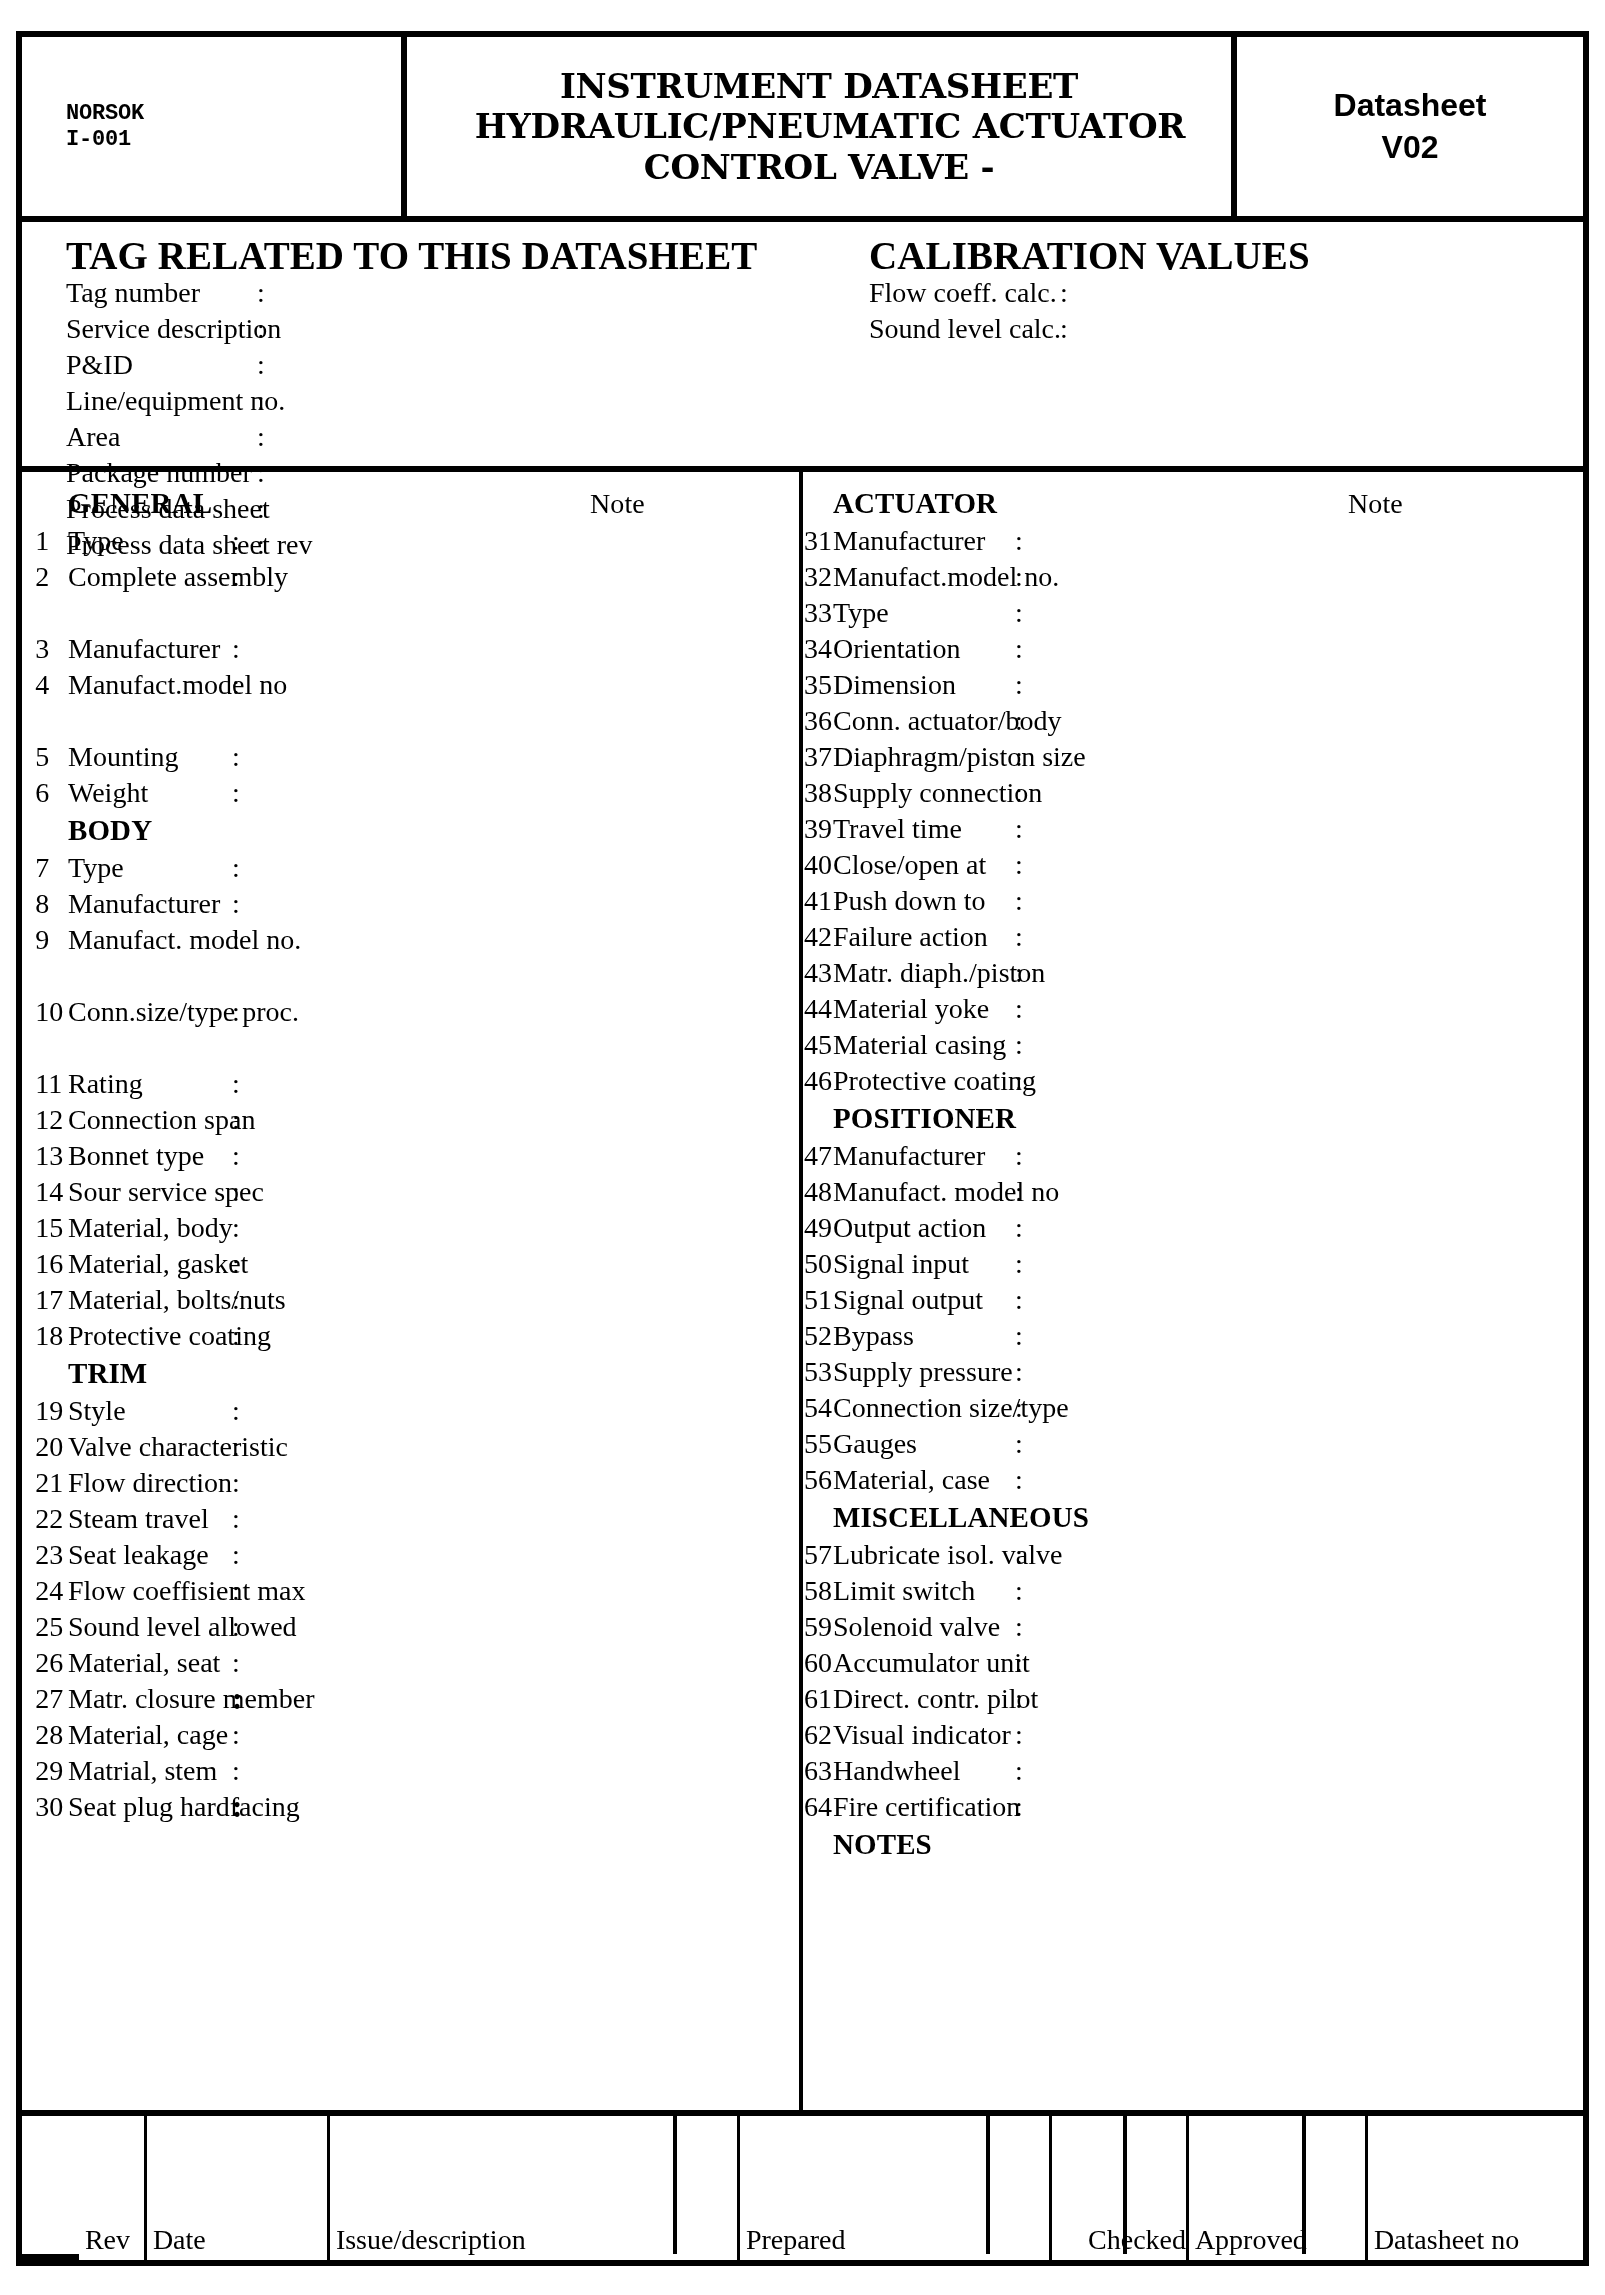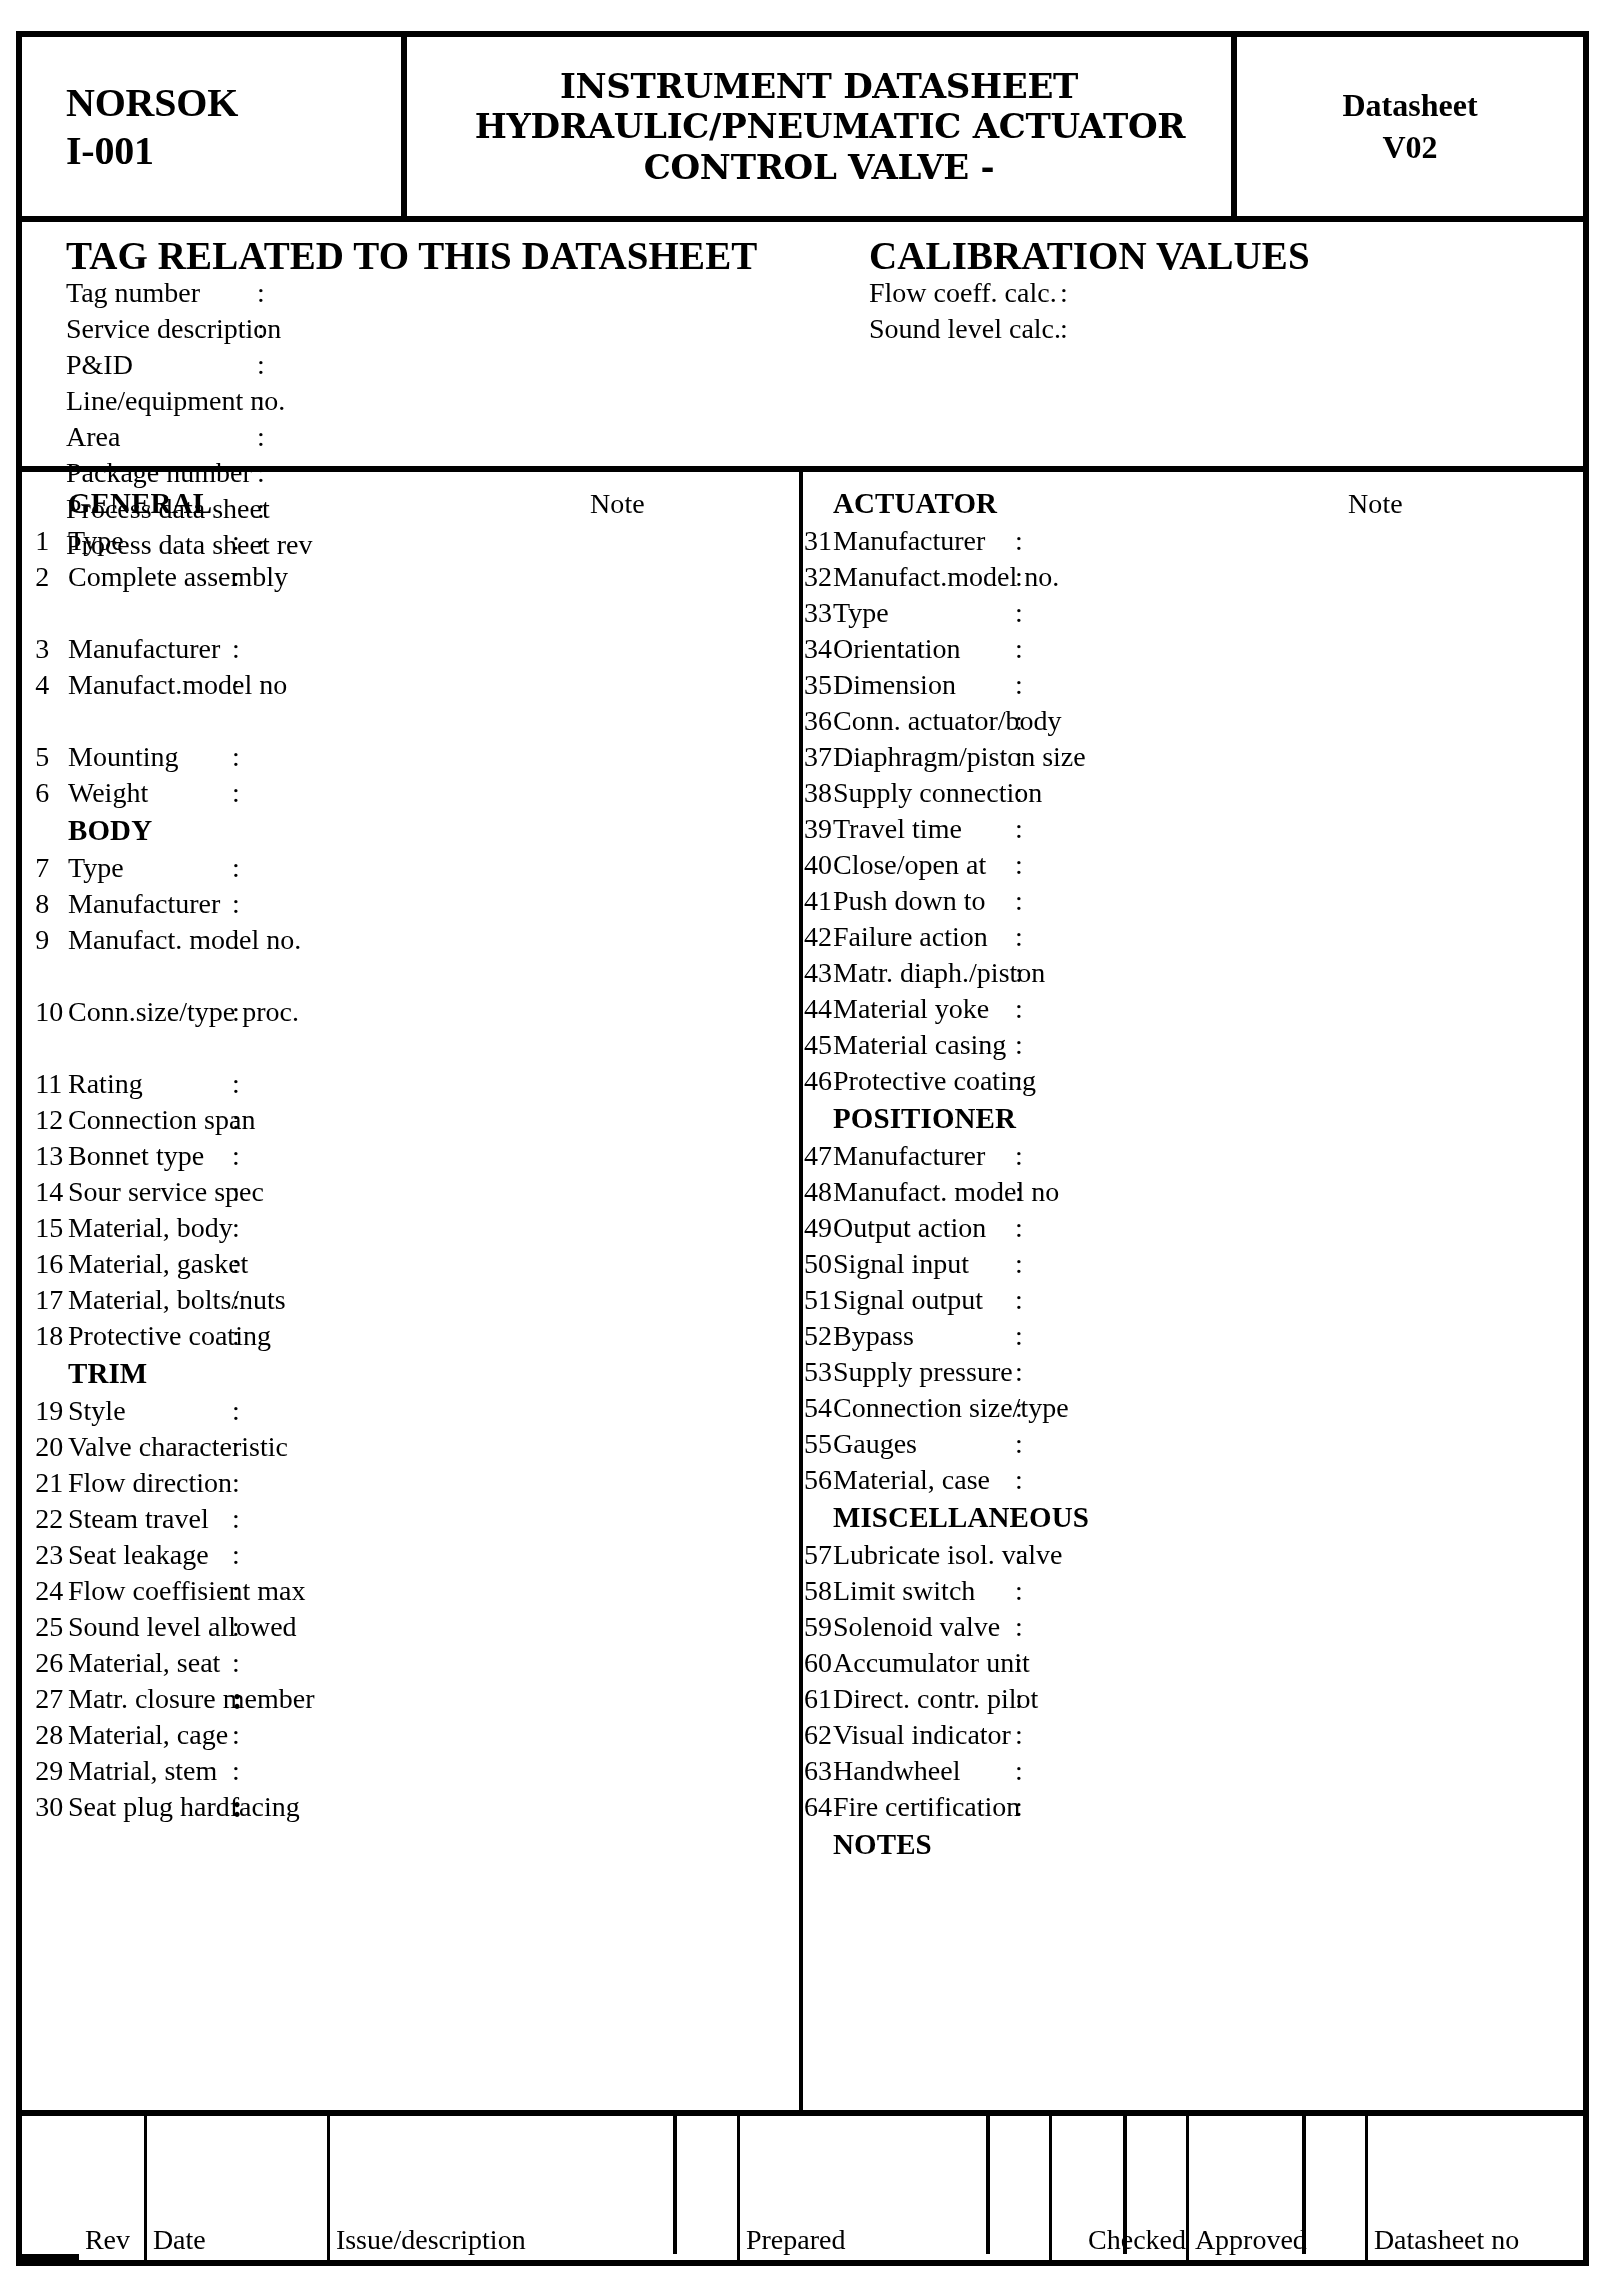--- a/index.html
+++ b/index.html
@@ -55,39 +55,39 @@
     position: relative;
     z-index: 3;
   }
   .tb-right {
     flex: 0 0 352px;
     text-align: center;
     border-left: 6.6px solid #000;
     box-sizing: border-box;
   }
   .norsok-line {
-    font-family: Liberation Serif, serif;
+    font-family: Liberation Mono, monospace;
     font-weight: bold;
-    font-size: 40px;
+    font-size: 22px;
     line-height: 1.18;
     letter-spacing: -0.2px;
   }
   .tb-mid-line {
     font-family: "DejaVu Serif", "Liberation Serif", serif;
     font-weight: bold;
     font-size: 34px;
     line-height: 1.18;
     letter-spacing: -0.3px;
     white-space: nowrap;
   }
   .tb-mid-line.wide {
     margin-left: 22px;
   }
   .ds-line {
-    font-family: Liberation Serif, serif;
+    font-family: Liberation Sans, sans-serif;
     font-weight: bold;
     font-size: 32px;
     line-height: 1.30;
   }
 
   
   .tag-band {
     flex: 0 0 244px;
     border-bottom: 6.6px solid #000;
     position: relative;

